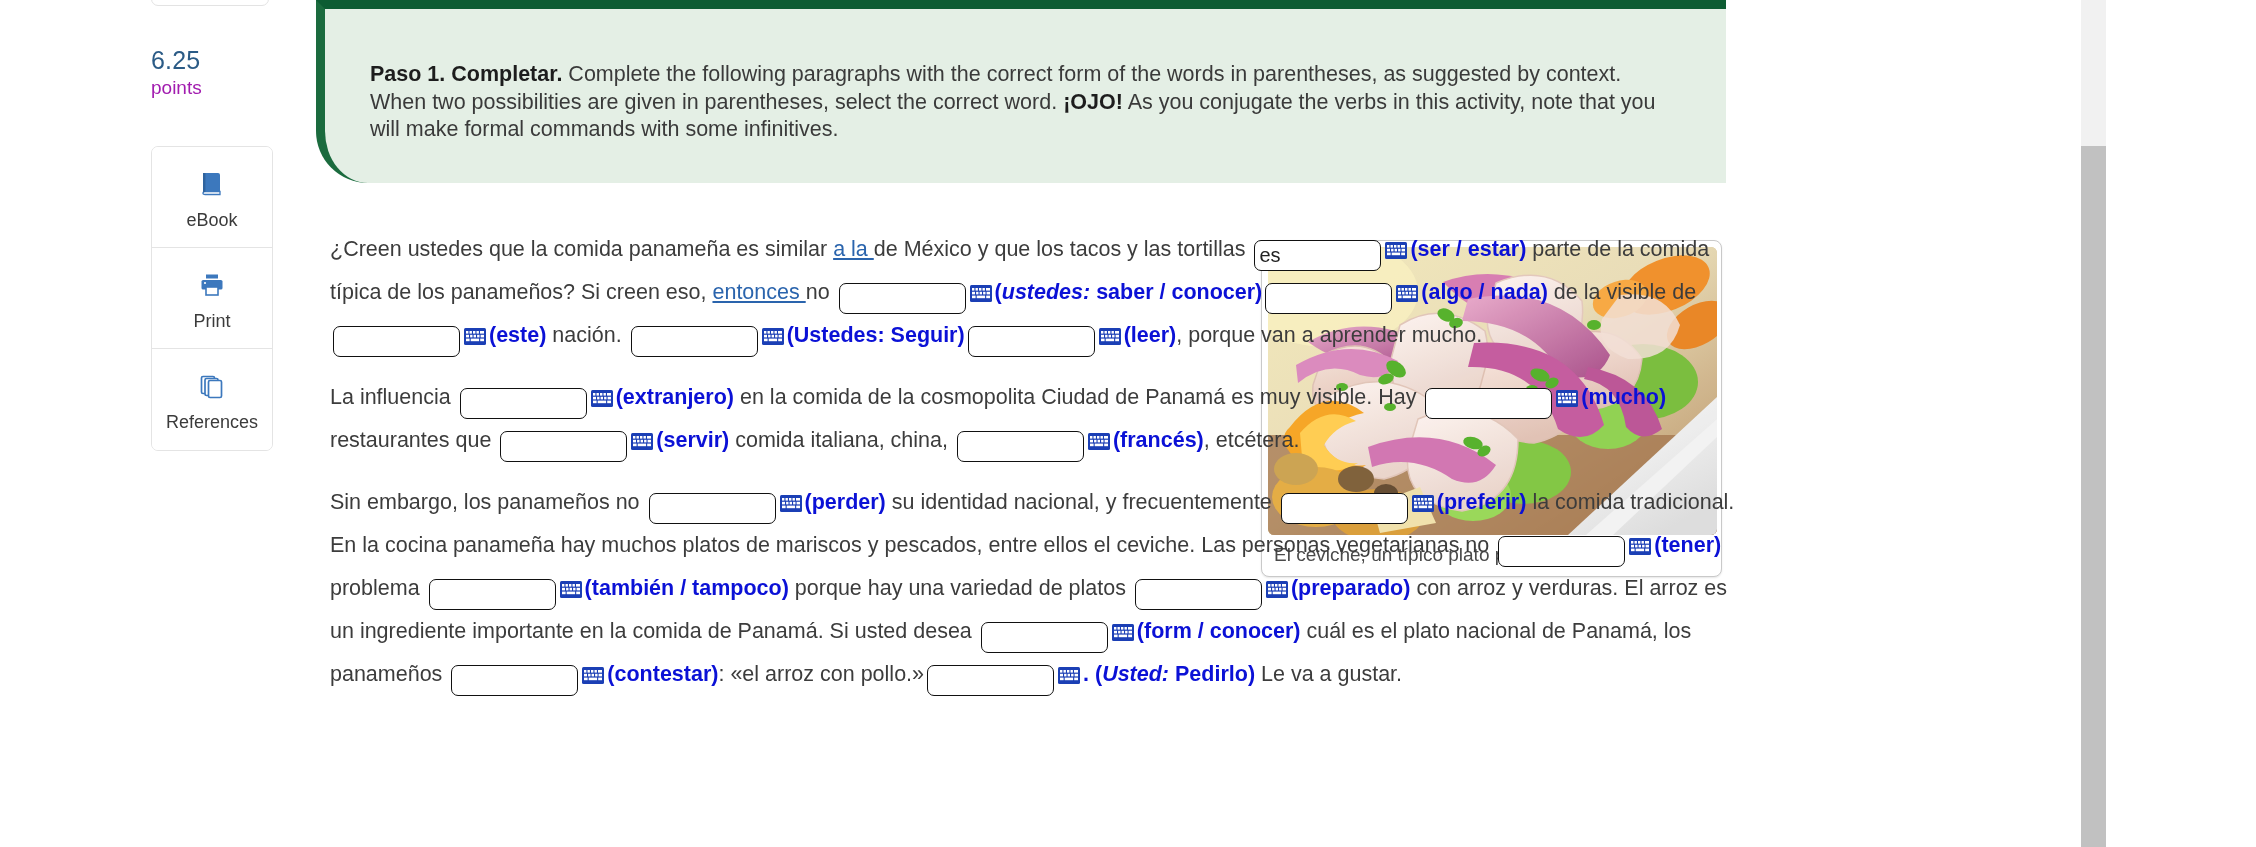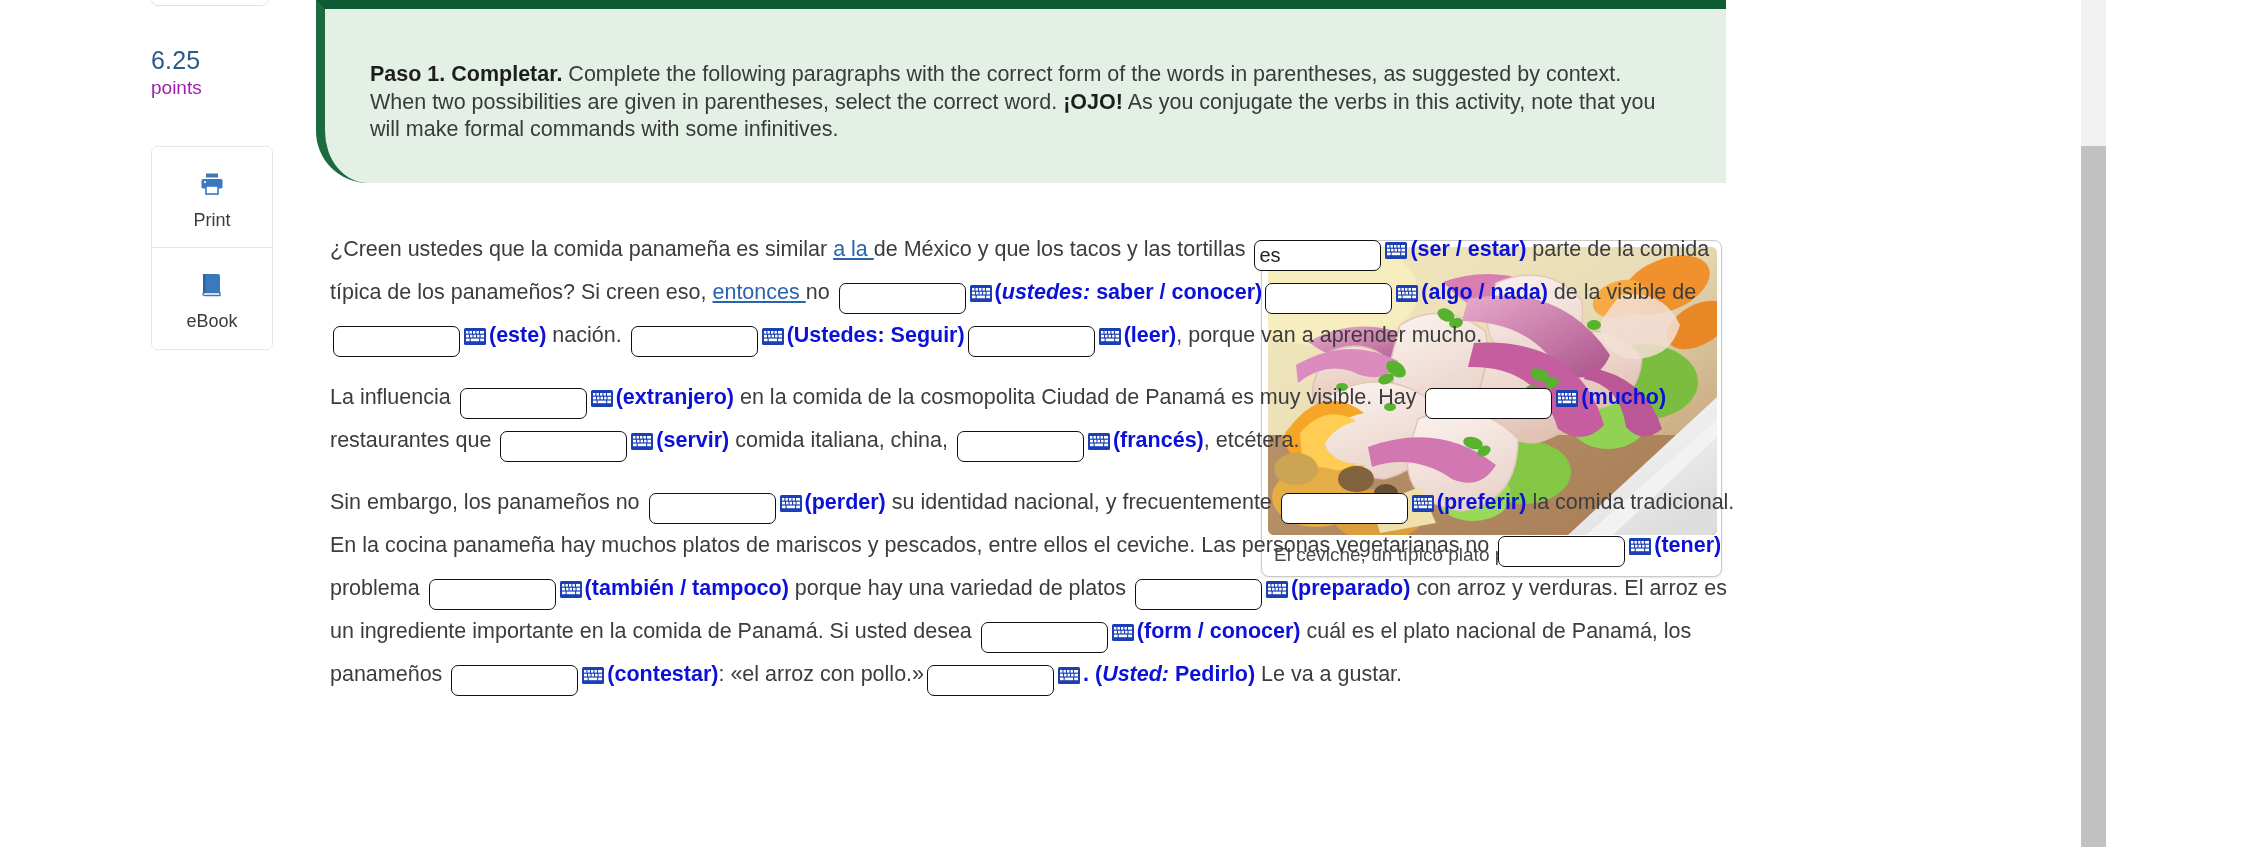--- a/index.html
+++ b/index.html
@@ -207,44 +207,54 @@
   <div id="sidebar">
 
     <div class="top-stub"></div>
 
     <div class="points-wrap">
       <div class="points-value">6.25</div>
       <div class="points-label">points</div>
     </div>
 
     <div class="tool-stack">
+
+      <div class="tool-btn">
+        <span class="tool-ico">
+          <svg width="30" height="30" viewBox="0 0 30 30">
+            <path d="M6 3h15a2 2 0 0 1 2 2v17H8a2 2 0 0 0-2 2V3z" fill="#3c78bd"></path>
+            <path d="M6 23.5c0-1.1.9-2 2-2h15v3H8c-1.1 0-2-.4-2-1z" fill="#ffffff" stroke="#3c78bd" stroke-width="1.3"></path>
+            <rect x="6" y="3" width="2.4" height="19" fill="#2f639e"></rect>
+          </svg>
+        </span>
+        <span class="tool-label">eBook</span>
+      </div>
 
       <div class="tool-btn">
         <span class="tool-ico">
           <svg width="30" height="30" viewBox="0 0 30 30">
             <rect x="9" y="3.5" width="12" height="4" fill="#3c78bd"></rect>
             <rect x="4.5" y="9" width="21" height="9.5" rx="1.6" fill="#3c78bd"></rect>
             <circle cx="8" cy="12" r="1.1" fill="#ffffff"></circle>
             <rect x="9" y="16" width="12" height="8" fill="#ffffff" stroke="#3c78bd" stroke-width="1.6"></rect>
           </svg>
         </span>
         <span class="tool-label">Print</span>
       </div>
 
       <div class="tool-btn">
         <span class="tool-ico">
           <svg width="30" height="30" viewBox="0 0 30 30">
-            <path d="M6 3h15a2 2 0 0 1 2 2v17H8a2 2 0 0 0-2 2V3z" fill="#3c78bd"></path>
-            <path d="M6 23.5c0-1.1.9-2 2-2h15v3H8c-1.1 0-2-.4-2-1z" fill="#ffffff" stroke="#3c78bd" stroke-width="1.3"></path>
-            <rect x="6" y="3" width="2.4" height="19" fill="#2f639e"></rect>
+            <rect x="4.5" y="4.5" width="13" height="17" rx="1.5" fill="#ffffff" stroke="#3c78bd" stroke-width="1.7"></rect>
+            <rect x="8" y="6.5" width="13" height="17" rx="1.5" fill="#ffffff" stroke="#3c78bd" stroke-width="1.7"></rect>
+            <rect x="11.5" y="8.5" width="13" height="17" rx="1.5" fill="#ffffff" stroke="#3c78bd" stroke-width="1.7"></rect>
           </svg>
         </span>
-        <span class="tool-label">eBook</span>
+        <span class="tool-label">References</span>
       </div>
-
 
     </div>
   </div>
 
   <div id="callout">
     <div class="inner">
       <b>Paso 1. Completar.</b><span> Complete the following paragraphs with the correct form of the words in parentheses, as suggested by context. When two possibilities are given in parentheses, select the correct word. </span><b>¡OJO!</b><span> As you conjugate the verbs in this activity, note that you will make formal commands with some infinitives.</span>
     </div>
   </div>
 

